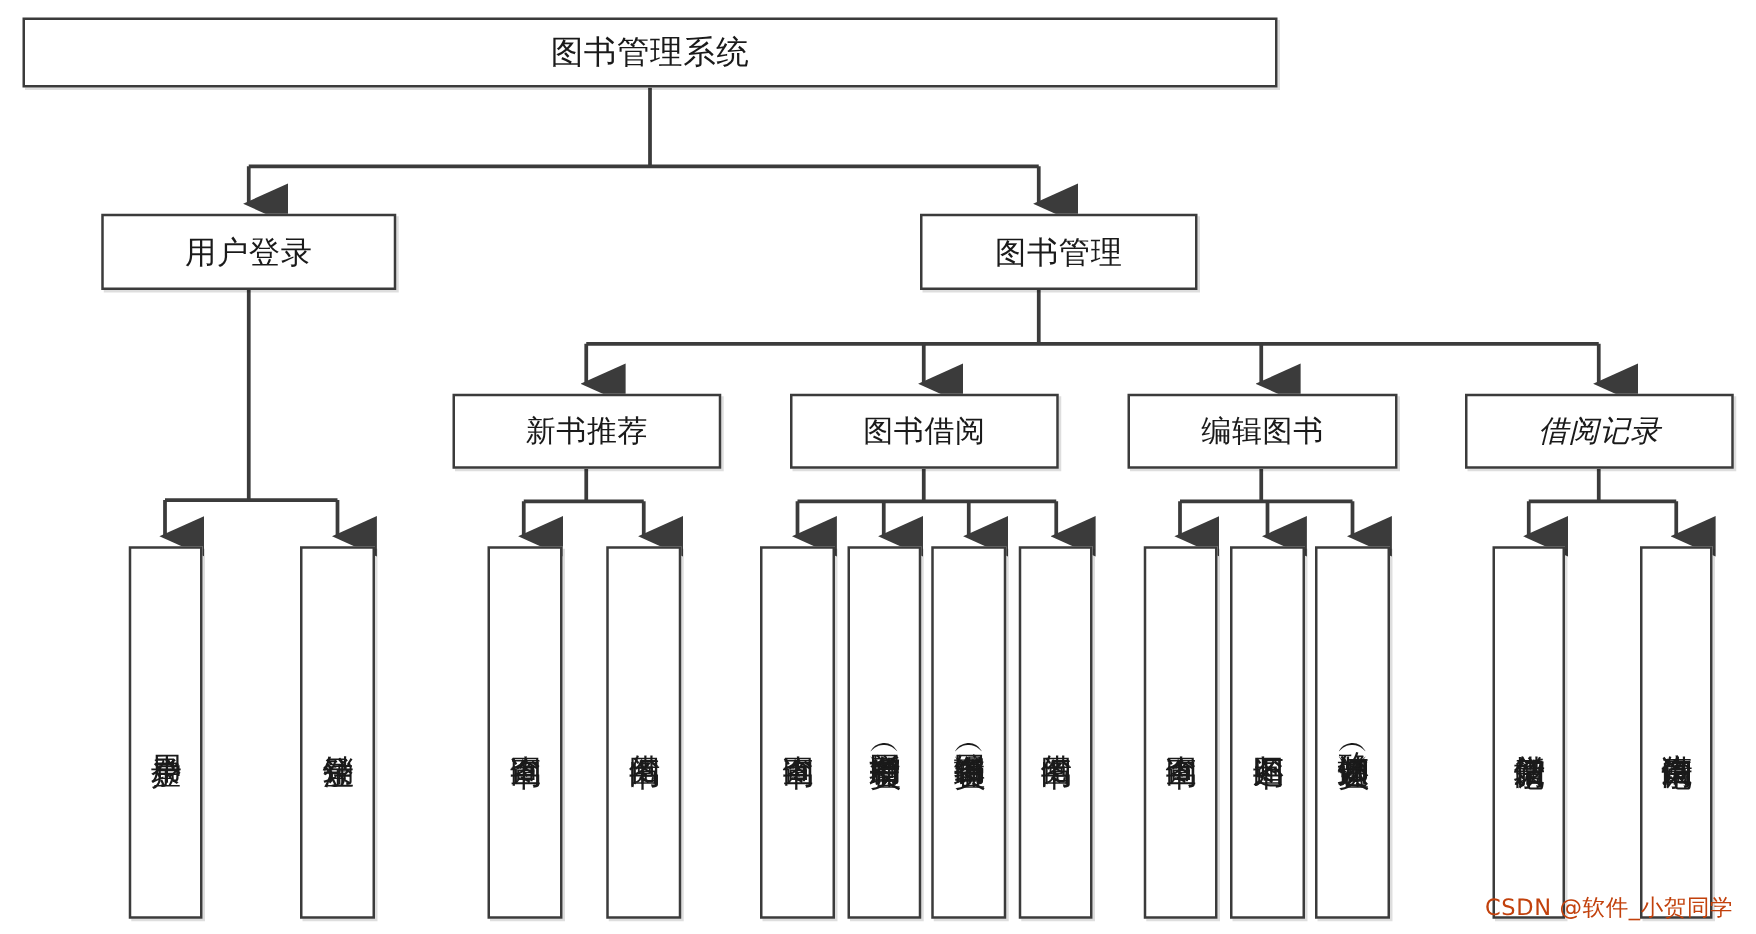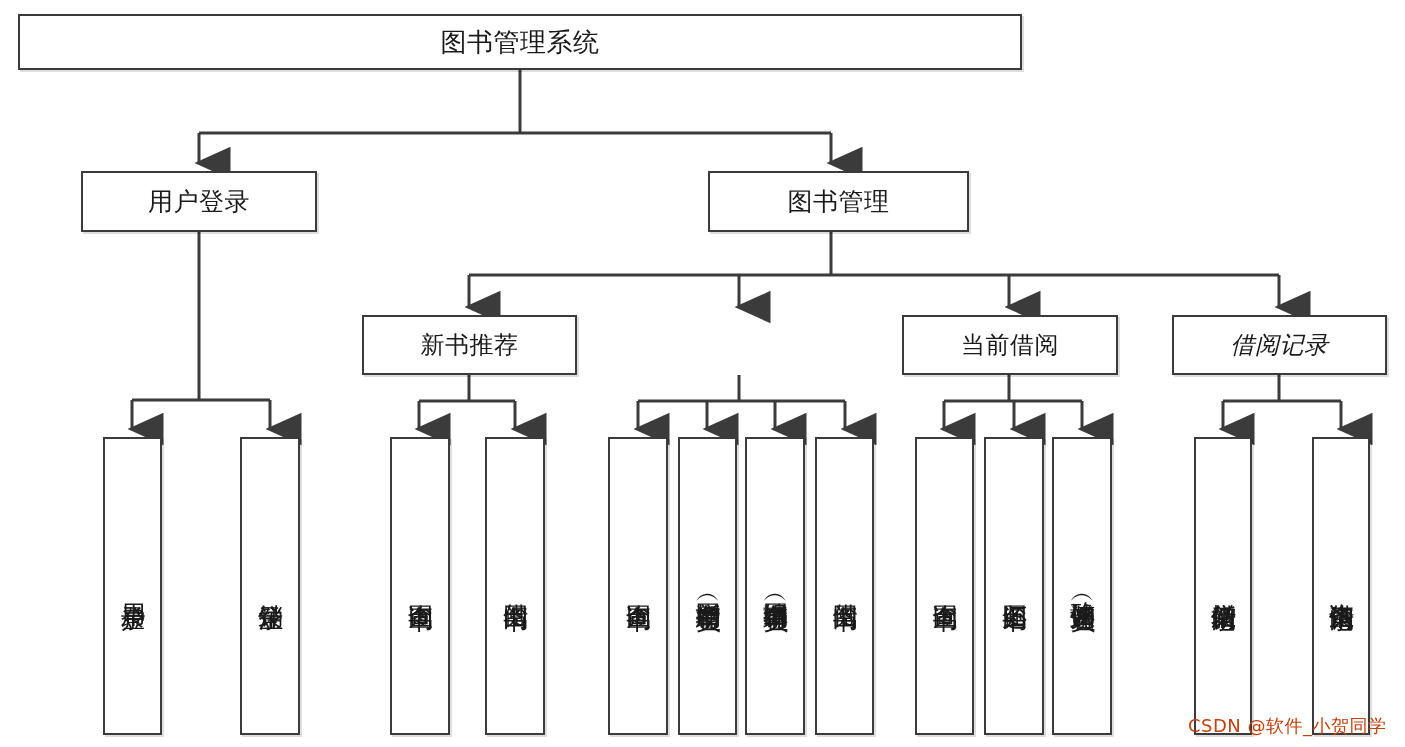--- a/index.html
+++ b/index.html
@@ -128,29 +128,32 @@
     </g>
   </svg>
 
   <div class="node root horizontal" style="left: 18px; top: 14px; width: 1004px; height: 56px;">
     <span class="label">图书管理系统</span>
   </div>
 
   <div class="node level2 horizontal" style="left: 81px; top: 171px; width: 236px; height: 61px;">
     <span class="label">用户登录</span>
   </div>
-  <div class="node level2 horizontal" style="left: 708px; top: 171px; width: 261px; height: 61px;">
+  <div class="node level2 horizontal" style="left: 736px; top: 171px; width: 222px; height: 61px;">
     <span class="label">图书管理</span>
   </div>
 
   <div class="node level3 horizontal" style="left: 362px; top: 315px; width: 215px; height: 60px;">
     <span class="label">新书推荐</span>
   </div>
+  <div class="node level3 horizontal" style="left: 632px; top: 315px; width: 215px; height: 60px;">
+    <span class="label">图书借阅</span>
+  </div>
   <div class="node level3 horizontal" style="left: 902px; top: 315px; width: 216px; height: 60px;">
-    <span class="label">当前借阅</span>
+    <span class="label">编辑图书</span>
   </div>
   <div class="node level3 horizontal" style="left: 1172px; top: 315px; width: 215px; height: 60px; font-style: italic;">
     <span class="label">借阅记录</span>
   </div>
 
   <div class="node leaf vertical" style="left: 103px; top: 437px; width: 59px; height: 298px;">
     <span class="label">用户登录</span>
   </div>
   <div class="node leaf vertical" style="left: 240px; top: 437px; width: 60px; height: 298px;">
     <span class="label">注销登录</span>

